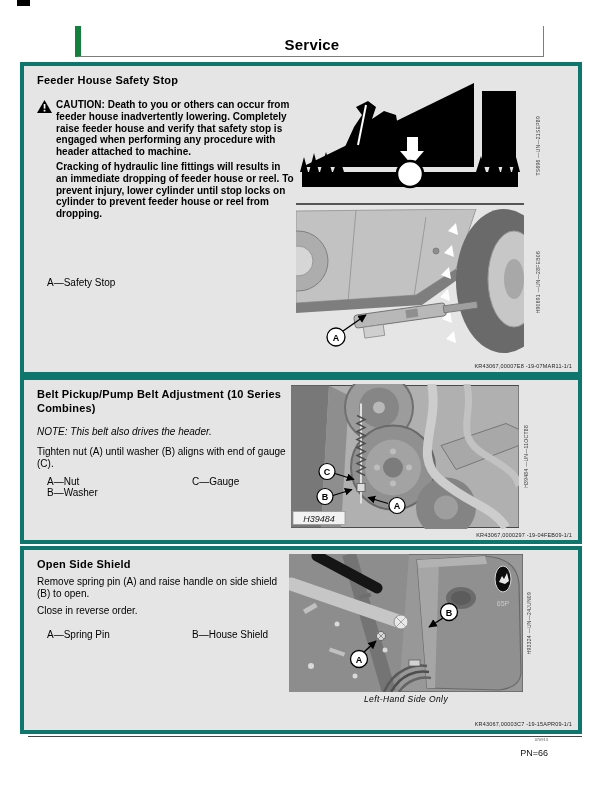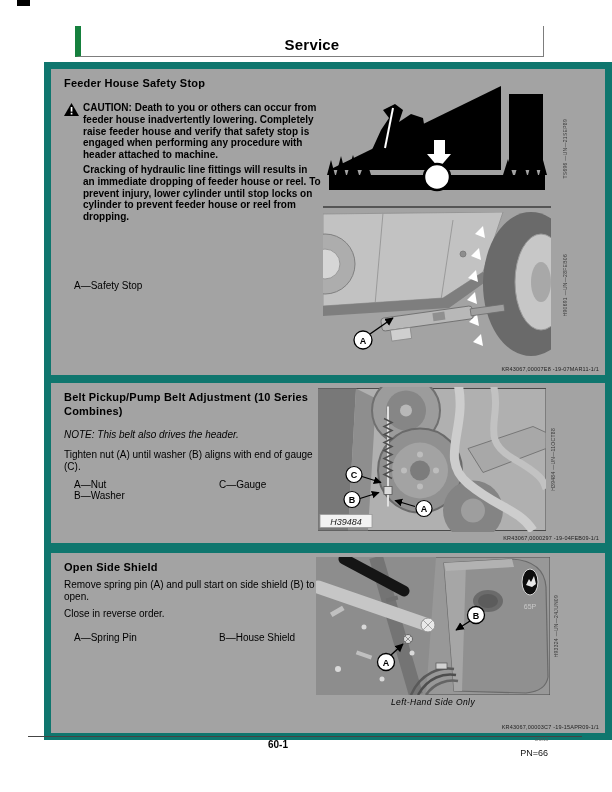--- a/index.html
+++ b/index.html
@@ -3,21 +3,21 @@
 <meta charset="utf-8">
 <style>
   html,body{margin:0;padding:0;background:#fff;}
   .page{position:relative;width:612px;height:792px;background:#ffffff;
         font-family:"Liberation Sans",sans-serif;color:#000;overflow:hidden;}
   .reg-mark{position:absolute;left:17px;top:0;width:13px;height:6px;background:#000;}
   .header-box{position:absolute;left:75px;top:26px;width:462px;height:30px;
         border-left:6px solid #15803d;border-right:1px solid #7d7d7d;border-bottom:1px solid #7d7d7d;
         display:flex;align-items:flex-end;justify-content:center;}
   .header-title{font-size:15px;font-weight:bold;padding-bottom:3px;letter-spacing:.2px;}
-  .sec{position:absolute;left:44px;width:554px;border:7px solid #0f766e;background:#a3a3a3;}
+  .sec{position:absolute;left:20px;width:554px;border:4px solid #0f766e;background:#e5e5e5;}
   .sec-title{position:absolute;left:13px;font-size:11px;font-weight:bold;letter-spacing:.2px;}
   .txt{position:absolute;left:13px;width:256px;font-size:10px;line-height:11.8px;}
   .bold{font-weight:bold;}
   .italic{font-style:italic;}
   .caution{padding-left:19px;width:238px;}
   .warn-icon{position:absolute;left:0;top:1px;}
   .legend{position:absolute;font-size:10px;font-weight:normal;line-height:10.5px;}
   .fig{position:absolute;}
   .credit{position:absolute;font-size:5px;color:#3a3a3a;writing-mode:vertical-rl;
         transform:rotate(180deg);white-space:nowrap;letter-spacing:.3px;}
@@ -183,21 +183,21 @@
       </svg>
     </div>
 
     <div class="credit" style="left:499px;top:45px;">H39484 —UN—11OCT88</div>
     <div class="code" style="bottom:2px;">KR43067,0000297 -19-04FEB09-1/1</div>
   </section>
 
   <section class="sec" style="top:546px;height:180px;">
     <div class="sec-title" style="top:8px;">Open Side Shield</div>
 
-    <div class="txt" style="top:26px;">Remove spring pin (A) and pull start on side shield (B) to open.</div>
+    <div class="txt" style="top:26px;">Remove spring pin (A) and raise handle on side shield (B) to open.</div>
     <div class="txt" style="top:55px;">Close in reverse order.</div>
 
     <div class="legend" style="left:23px;top:80px;">A—Spring Pin</div>
     <div class="legend" style="left:168px;top:80px;">B—House Shield</div>
 
     <div class="fig" style="left:265px;top:4px;width:234px;height:138px;">
       <svg width="234" height="138" viewBox="0 0 234 138">
         <defs>
           <marker id="ah3" markerWidth="7" markerHeight="7" refX="5.5" refY="3" orient="auto">
             <path d="M0,0 L6,3 L0,6 Z" fill="#000"></path>
@@ -242,19 +242,18 @@
         <text class="callout-letter" x="70" y="108.5" text-anchor="middle">A</text>
       </svg>
     </div>
 
     <div class="fig-caption" style="left:265px;top:144px;width:234px;">Left-Hand Side Only</div>
     <div class="credit" style="left:502px;top:42px;">H93324 —UN—24JUN09</div>
     <div class="code" style="bottom:3px;">KR43067,00003C7 -19-15APR09-1/1</div>
   </section>
 
   <div class="footer-rule"></div>
-  <div class="footer-page">60-1</div>
   <div class="footer-right">
     <span class="print-code">070913</span>
     <span class="pn">PN=66</span>
   </div>
 
 </div>
 
 </body></html>

